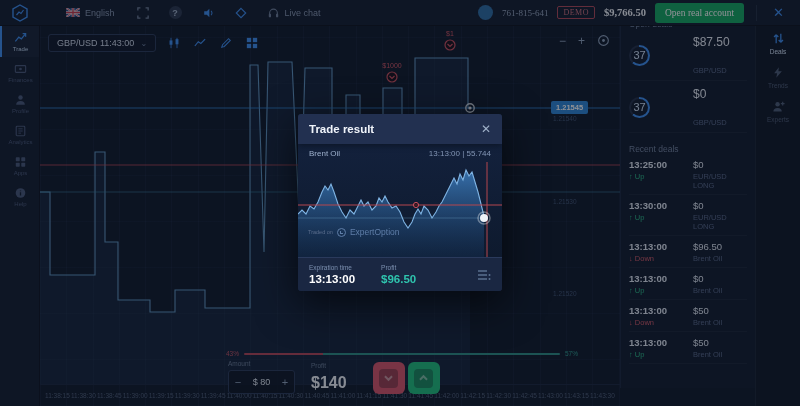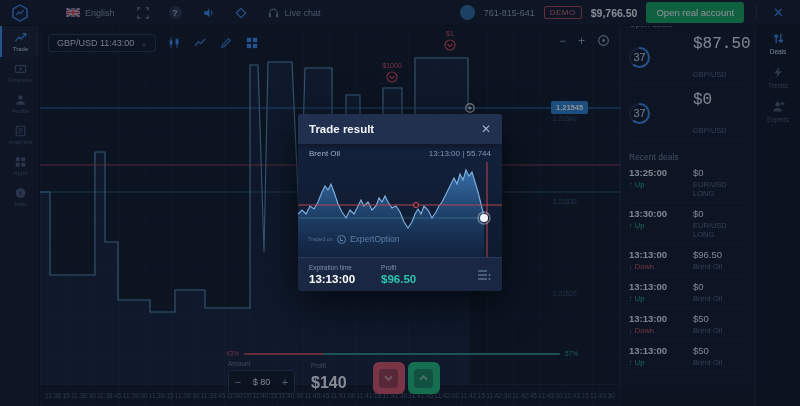--- a/index.html
+++ b/index.html
@@ -8,21 +8,21 @@
   svg{display:block;}
 
   
   .topbar{position:absolute;left:0;top:0;width:800px;height:26px;background:#141e31;display:flex;align-items:center;z-index:10;border-bottom:1px solid rgba(0,0,0,.35);}
   .logo-cell{width:40px;height:26px;display:flex;align-items:center;justify-content:center;}
   .tb-item{display:flex;align-items:center;gap:5px;color:#8596b0;font-size:9px;}
   .lang{margin-left:10px;margin-right:22px;padding-left:16px;}
   .tb-icons{display:flex;align-items:center;gap:20px;}
   .q-circle{width:13px;height:13px;border-radius:50%;background:#2c3950;color:#9fb0c8;font-size:9px;display:flex;align-items:center;justify-content:center;font-weight:bold;}
   .livechat{margin-left:20px;}
-  .tb-right{margin-left:auto;display:flex;align-items:center;gap:9px;padding-right:12px;}
+  .tb-right{margin-left:auto;display:flex;align-items:center;gap:9px;padding-right:12px;font-family:Liberation Serif, serif;}
   .avatar{width:15px;height:15px;border-radius:50%;background:#2e6da4;}
   .account-id{color:#93a4bd;font-size:9px;}
   .demo-badge{border:1px solid #b0485a;color:#d0707e;font-size:8px;padding:1px 5px;border-radius:2px;letter-spacing:.5px;}
   .balance{color:#f2f6fb;font-size:10.5px;font-weight:bold;}
   .open-real-btn{background:#16a863;color:#fff;font-size:9.5px;border:none;border-radius:3px;padding:5px 10px;cursor:pointer;font-family:inherit;}
   .tb-divider{width:1px;height:16px;background:#243145;margin:0 3px;}
   .tb-close{color:#3d8ef0;font-size:13px;line-height:1;cursor:pointer;padding:0 4px;}
 
   
   .left-sidebar{position:absolute;left:0;top:26px;width:40px;height:380px;background:#141e31;z-index:9;border-right:1px solid rgba(0,0,0,.3);}
@@ -67,21 +67,21 @@
 
   .time-axis{position:absolute;left:0;top:358px;width:580px;height:22px;border-top:1px solid #1b2740;display:flex;justify-content:space-between;align-items:center;padding:0 5px;z-index:2;}
   .time-axis span{color:#4e5f78;font-size:6.5px;white-space:nowrap;}
 
   
   .right-panel{position:absolute;left:620px;top:8px;width:135px;height:380px;background:#121c2f;border-left:1px solid #1b2740;padding:0 8px;overflow:hidden;}
   .rp-title{color:#72839f;font-size:8.5px;margin-top:11px;}
   .od-row{display:grid;grid-template-columns:64px 1fr;align-items:center;padding:6px 0 5px 0;border-bottom:1px solid #1a2539;}
   .timer{width:21px;height:21px;border-radius:50%;position:relative;}
   .timer-in{position:absolute;inset:2px;border-radius:50%;background:#121c2f;display:flex;align-items:center;justify-content:center;color:#cfe0f5;font-size:11px;}
-  .od-amt{color:#e6ecf5;font-size:16px;font-family:Liberation Mono, monospace;}
+  .od-amt{color:#e6ecf5;font-size:12px;}
   .od-asset{color:#58698a;font-size:7.5px;margin-top:17px;}
   .date-row{display:grid;grid-template-columns:64px 1fr;padding:8px 0 6px 0;border-bottom:1px solid #1a2539;}
   .date-left{color:#58698a;font-size:7.5px;}
   .date-right{color:#3d8ef0;font-size:7.5px;cursor:pointer;}
   .rd-row{display:grid;grid-template-columns:64px 1fr;padding:5px 0 4px 0;border-bottom:1px solid #1a2539;}
   .rd-time{color:#dfe7f2;font-size:9.5px;font-weight:bold;}
   .rd-dir{font-size:7.5px;margin-top:2px;}
   .rd-dir.up{color:#2bb886;}
   .rd-dir.down{color:#cf5a68;}
   .rd-amt{color:#dfe7f2;font-size:9.5px;}
@@ -97,21 +97,21 @@
   
   .overlay{position:absolute;inset:0;background:rgba(8,13,23,.46);z-index:40;}
   .modal{position:absolute;left:298px;top:114px;width:204px;z-index:60;background:#17233c;border-radius:3px;box-shadow:0 12px 42px rgba(0,0,0,.65);overflow:hidden;}
   .modal-header{height:30px;background:#223050;display:flex;align-items:center;justify-content:space-between;padding:0 11px;box-shadow:0 2px 6px rgba(0,0,0,.35);position:relative;z-index:2;}
   .modal-title{color:#f0f4fa;font-size:11.5px;font-weight:bold;}
   .modal-close{color:#9fb0c8;font-size:12px;cursor:pointer;line-height:1;}
   .modal-chart-wrap{position:relative;height:113px;background:linear-gradient(180deg,#13213c 0%,#0e1a2e 100%);}
   .modal-sub{height:18px;display:flex;align-items:center;justify-content:space-between;padding:0 11px;}
   .modal-asset{color:#9db0cc;font-size:8px;}
   .modal-quote{color:#8396b5;font-size:8px;}
-  .watermark{position:absolute;left:10px;bottom:13px;display:flex;align-items:center;gap:4px;z-index:3;}
+  .watermark{position:absolute;left:10px;bottom:20px;display:flex;align-items:center;gap:4px;z-index:3;}
   .wm-prefix{color:#5a6d8c;font-size:5.5px;}
   .wm-logo{width:9px;height:9px;border-radius:50%;border:1px solid #5f7ea8;display:flex;align-items:center;justify-content:center;}
   .wm-logo i{display:block;width:3px;height:3px;border-left:1px solid #5f7ea8;border-bottom:1px solid #5f7ea8;}
   .wm-brand{color:#5f7ea8;font-size:8.5px;}
   .modal-footer{height:34px;background:#1a2742;border-top:1px solid #2a3a5c;display:flex;align-items:center;padding:0 11px;}
   .mf-label{color:#7c90b0;font-size:6.5px;margin-bottom:2px;}
   .mf-exp{color:#ffffff;font-size:11.5px;font-weight:bold;}
   .mf-profit{color:#2fc4ae;font-size:11.5px;font-weight:bold;}
   .mf-group2{margin-left:26px;}
   .mf-details{margin-left:auto;cursor:pointer;}

